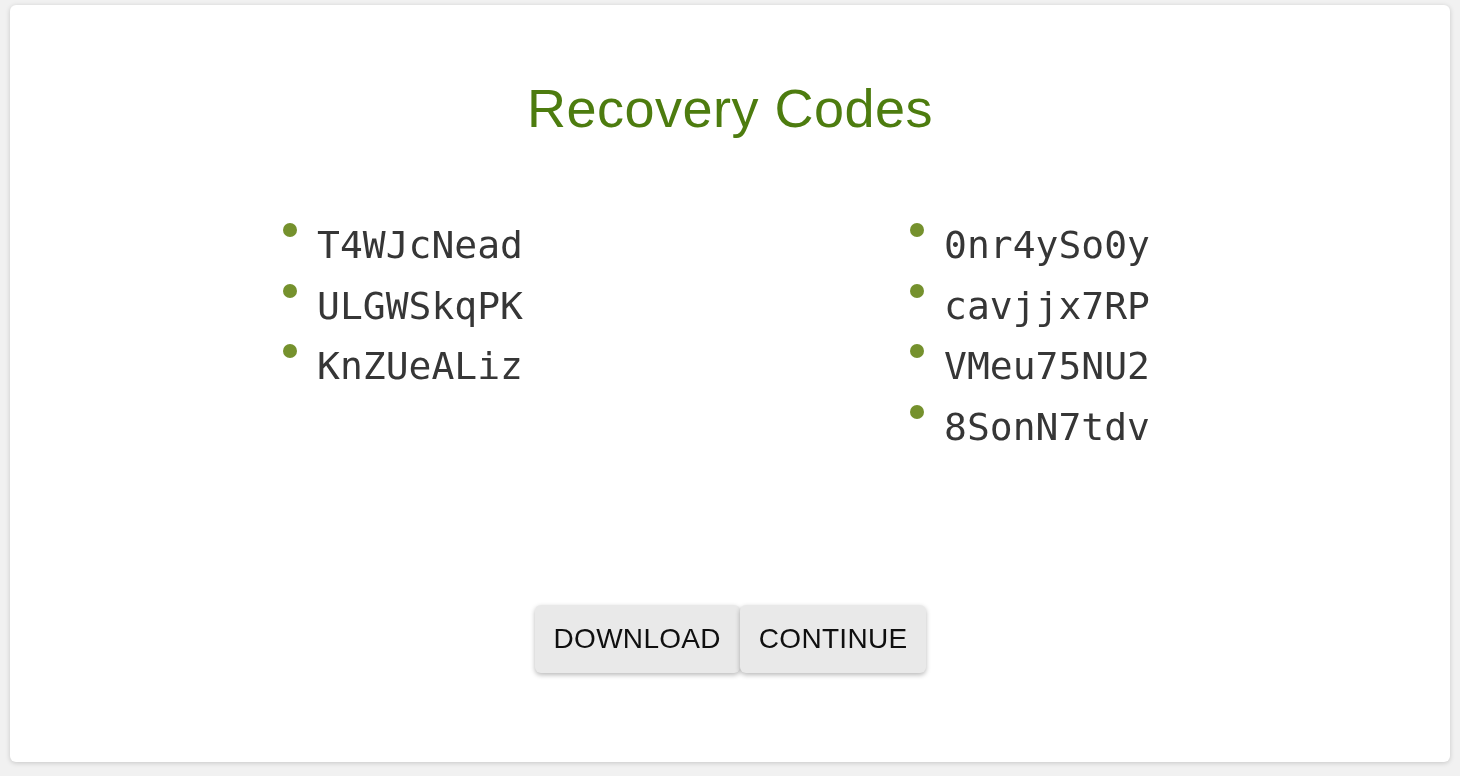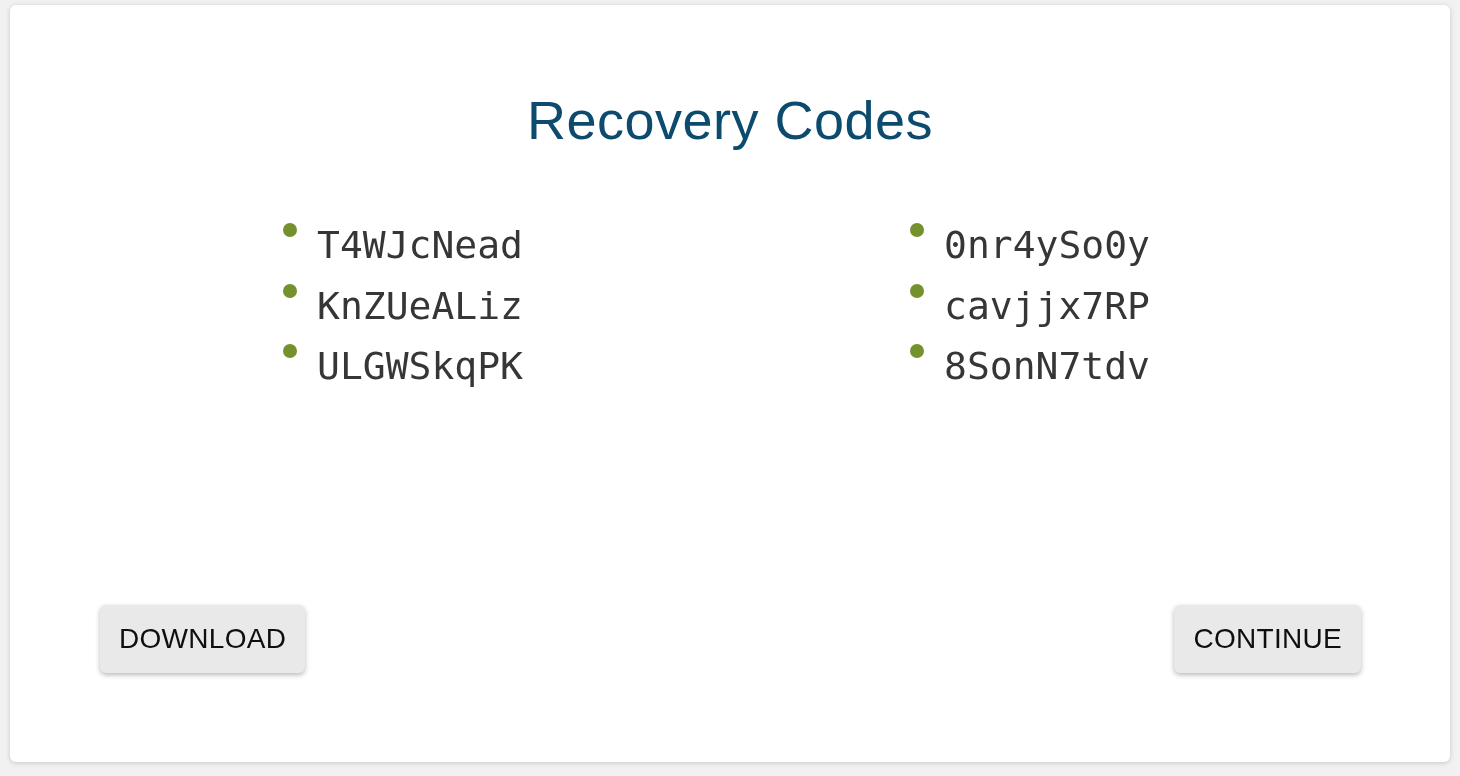--- a/index.html
+++ b/index.html
@@ -15,26 +15,26 @@
     position: absolute;
     left: 10px;
     top: 5px;
     width: 1440px;
     height: 757px;
     background: #ffffff;
     border-radius: 6px;
     box-shadow: 0 1px 5px rgba(0,0,0,0.18);
   }
   .page-title {
-    margin: 12px;
+    margin: 0;
     padding-top: 72px;
     text-align: center;
     font-size: 54px;
     font-weight: 400;
-    color: #0c4a6e;
+    color: #4d7c0f;
     letter-spacing: 0.5px;
   }
   .lists-container {
     position: absolute;
     top: 218px;
     left: 0;
     right: 0;
     height: 305px;
   }
   .code-list {
@@ -64,21 +64,21 @@
     font-size: 38px;
     color: #363636;
     white-space: pre;
   }
   .footer {
     position: absolute;
     top: 600px;
     left: 90px;
     right: 89px;
     display: flex;
-    justify-content: space-between;
+    justify-content: center;
     align-items: flex-start;
   }
   .flat-button {
     display: inline-block;
     background: #e9e9e9;
     border: none;
     border-radius: 6px;
     padding: 18px 19px;
     font-family: "Liberation Sans", sans-serif;
     font-size: 28px;
@@ -100,44 +100,48 @@
 
     <ul class="code-list left">
 
         <li class="code-row">
           <span class="bullet"></span>
           <span class="code-text">T4WJcNead</span>
         </li>
 
         <li class="code-row">
           <span class="bullet"></span>
-          <span class="code-text">KnZUeALiz</span>
+          <span class="code-text">ULGWSkqPK</span>
         </li>
 
         <li class="code-row">
           <span class="bullet"></span>
-          <span class="code-text">ULGWSkqPK</span>
+          <span class="code-text">KnZUeALiz</span>
         </li>
 
 
       </ul>
 
     <ul class="code-list right">
 
 
         <li class="code-row">
           <span class="bullet"></span>
           <span class="code-text">0nr4ySo0y</span>
         </li>
 
         <li class="code-row">
           <span class="bullet"></span>
           <span class="code-text">cavjjx7RP</span>
         </li>
 
+        <li class="code-row">
+          <span class="bullet"></span>
+          <span class="code-text">VMeu75NU2</span>
+        </li>
 
         <li class="code-row">
           <span class="bullet"></span>
           <span class="code-text">8SonN7tdv</span>
         </li>
       </ul>
 
   </div>
 
   <div class="footer">

